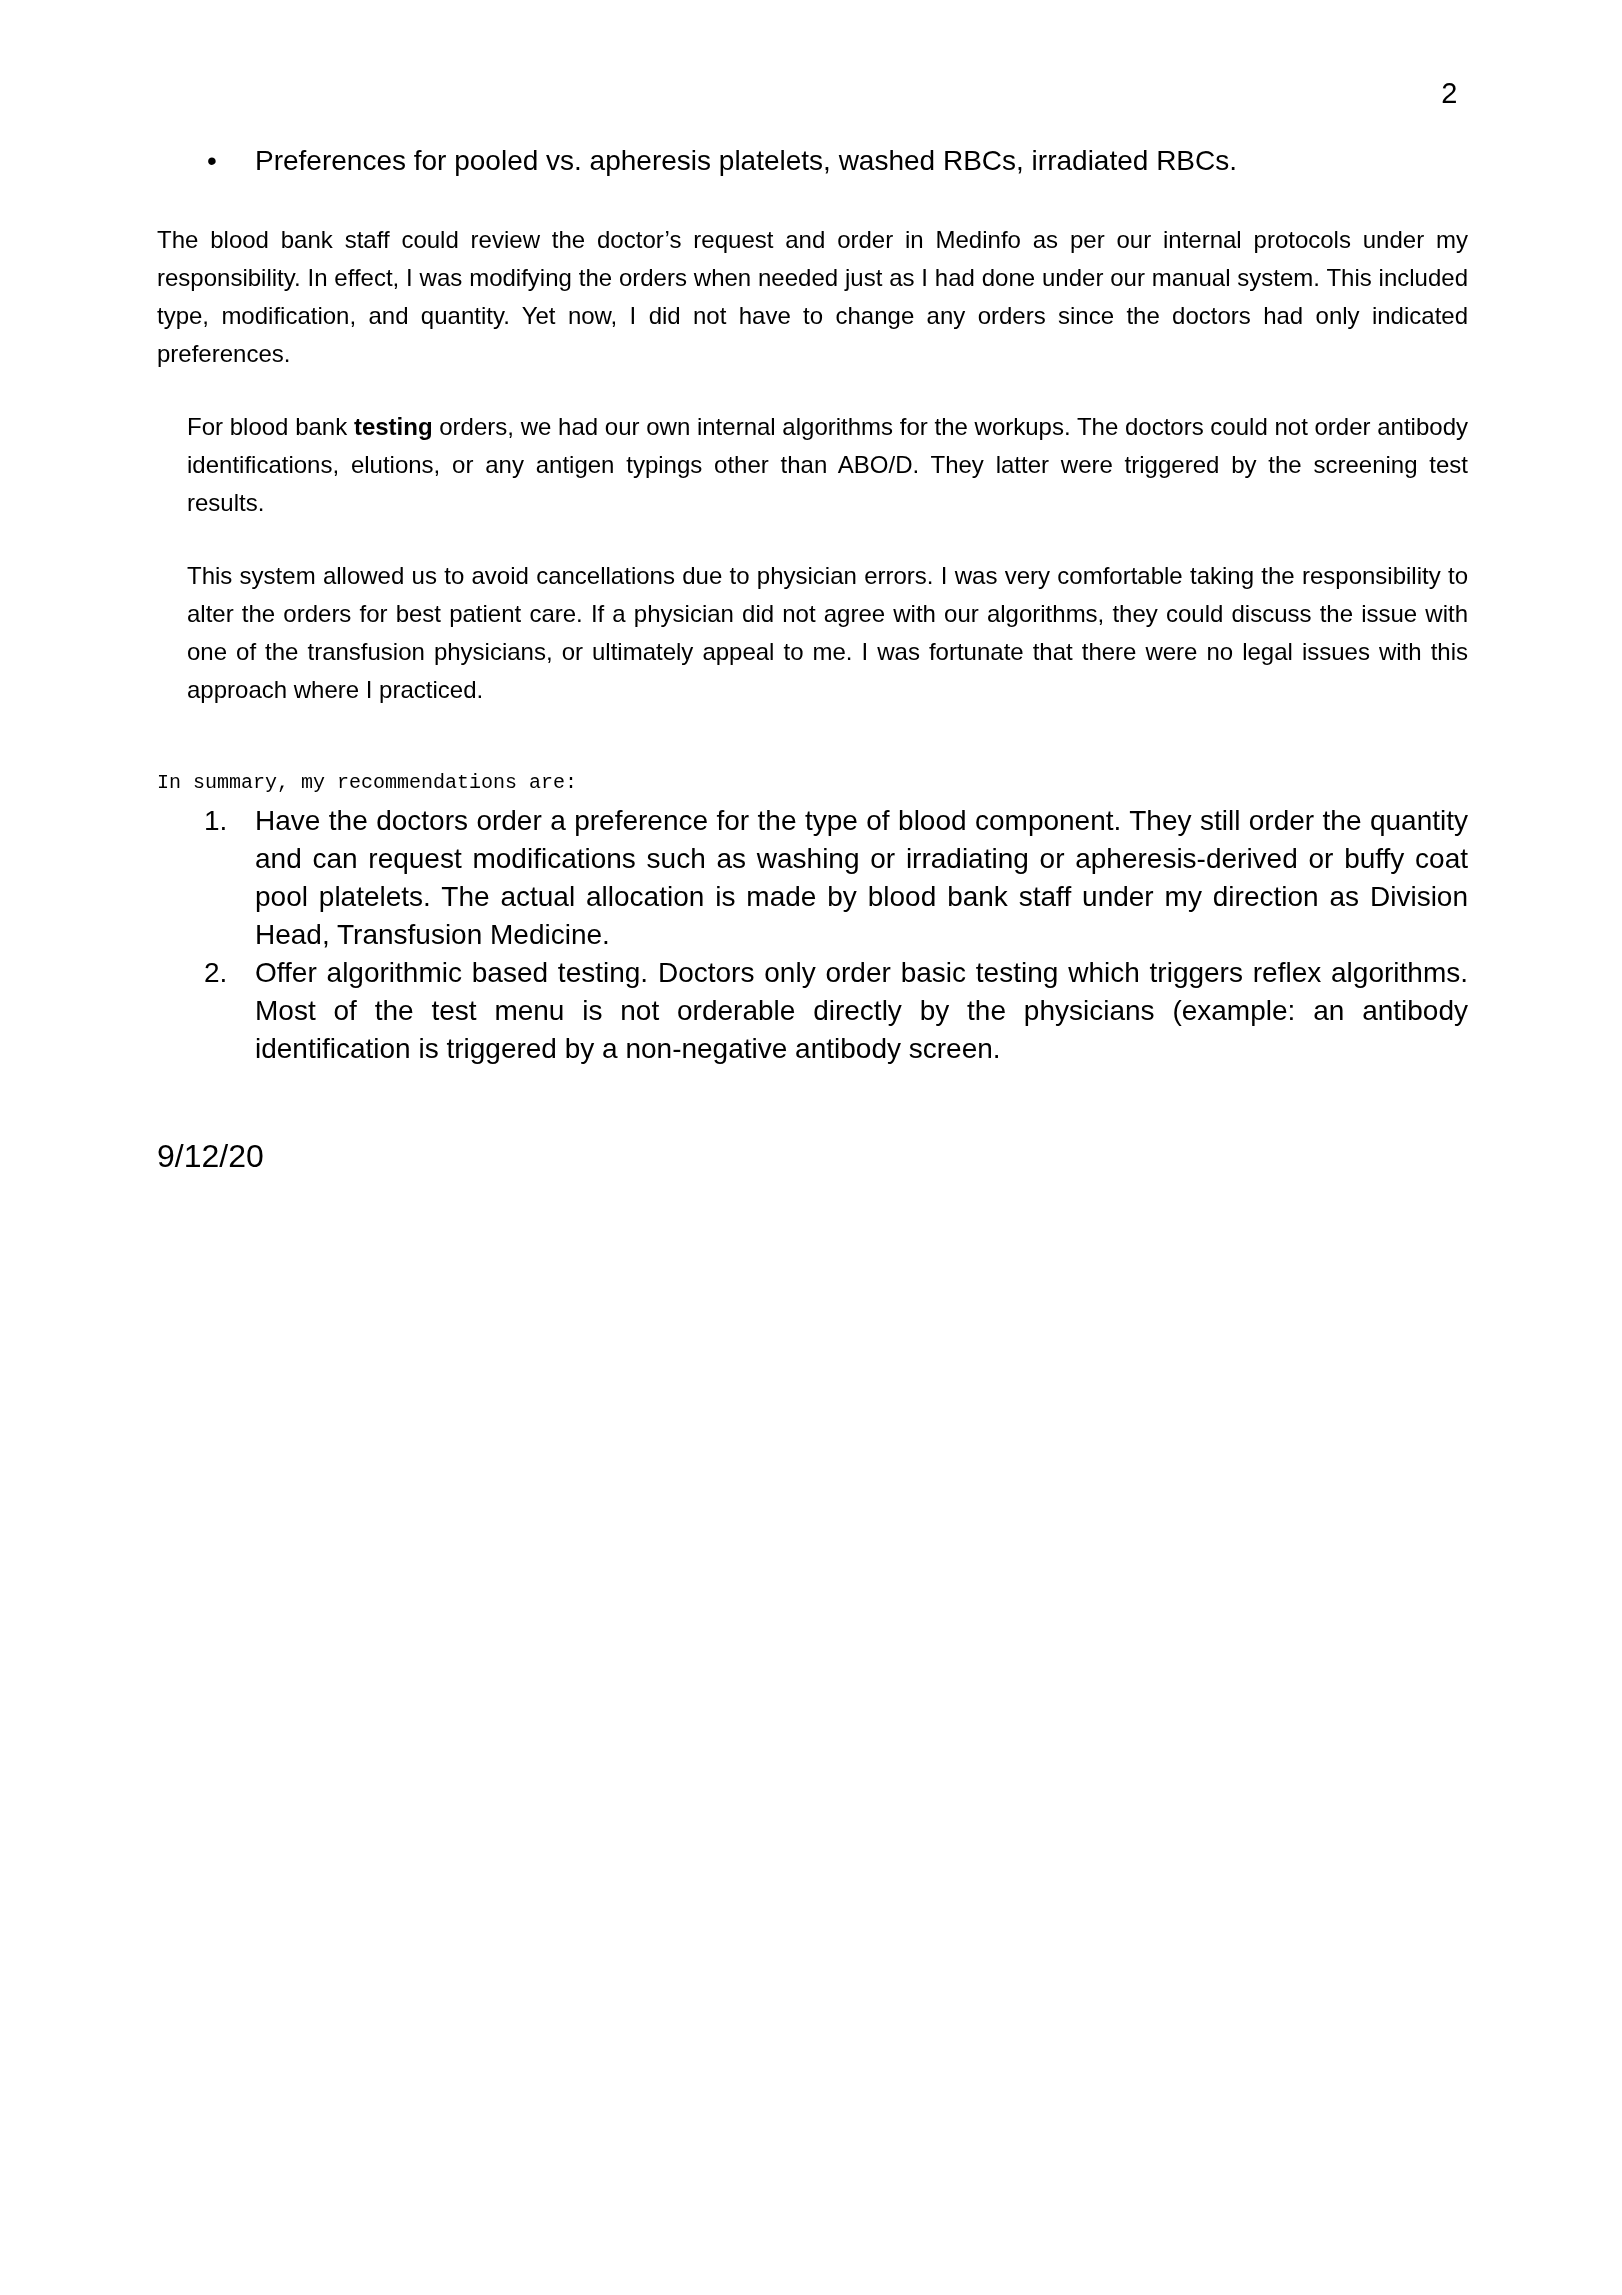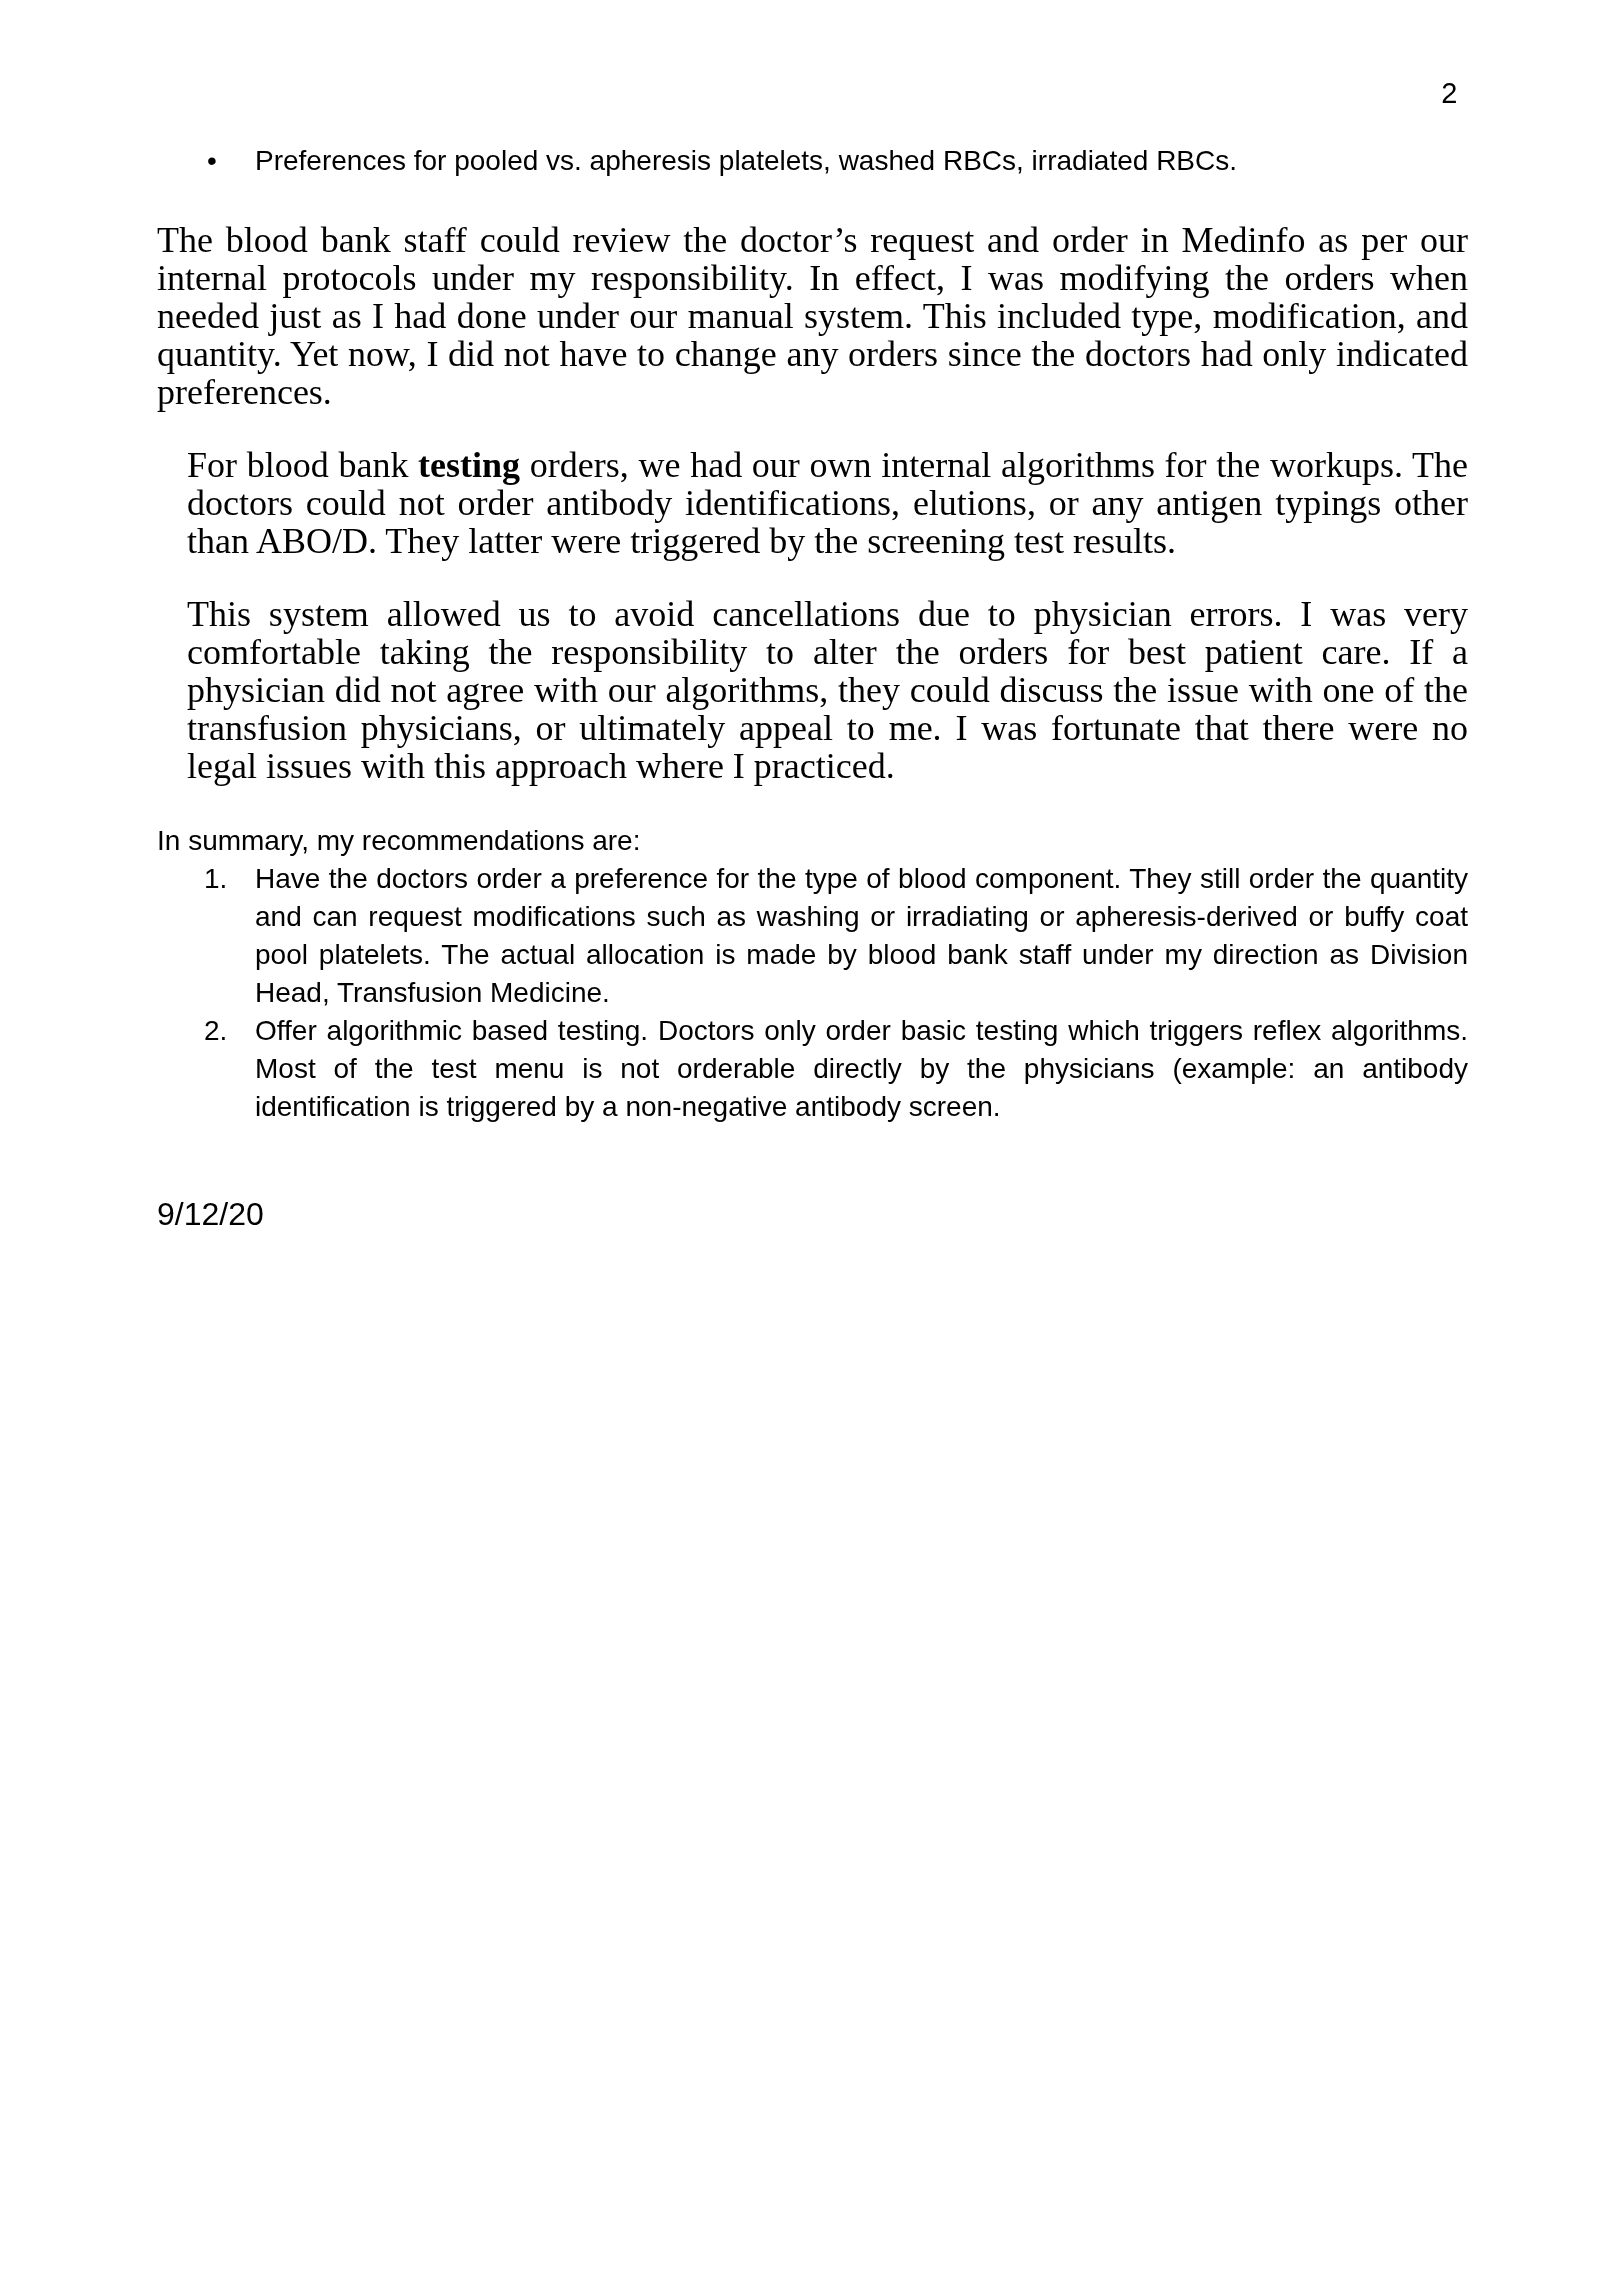--- a/index.html
+++ b/index.html
@@ -44,39 +44,39 @@
   }
   .bullet-list li .bullet-glyph {
     position: absolute;
     left: 50px;
     top: 0;
     font-size: 28px;
     line-height: 38px;
   }
   p.body-para {
     margin: 0;
-    font-size: 36px;
+    font-size: 24px;
     line-height: 38px;
     text-align: justify;
     text-justify: inter-word;
     hyphens: none;
-    font-family: Liberation Serif, serif;
   }
   p.body-para.spaced {
     margin-top: 35px;
     margin-left: 30px;
   }
   p.body-para.lead {
     margin-top: 41px;
   }
   p.summary-lead {
-    margin: 37px 0 0 0;
-    font-size: 28px;
+    margin: 55px 0 0 0;
+    font-size: 20px;
     line-height: 38px;
     text-align: left;
+    font-family: Liberation Mono, monospace;
   }
   ol.rec-list {
     list-style: none;
     margin: 0;
     padding: 0;
   }
   ol.rec-list li {
     position: relative;
     padding-left: 98px;
     font-size: 28px;

